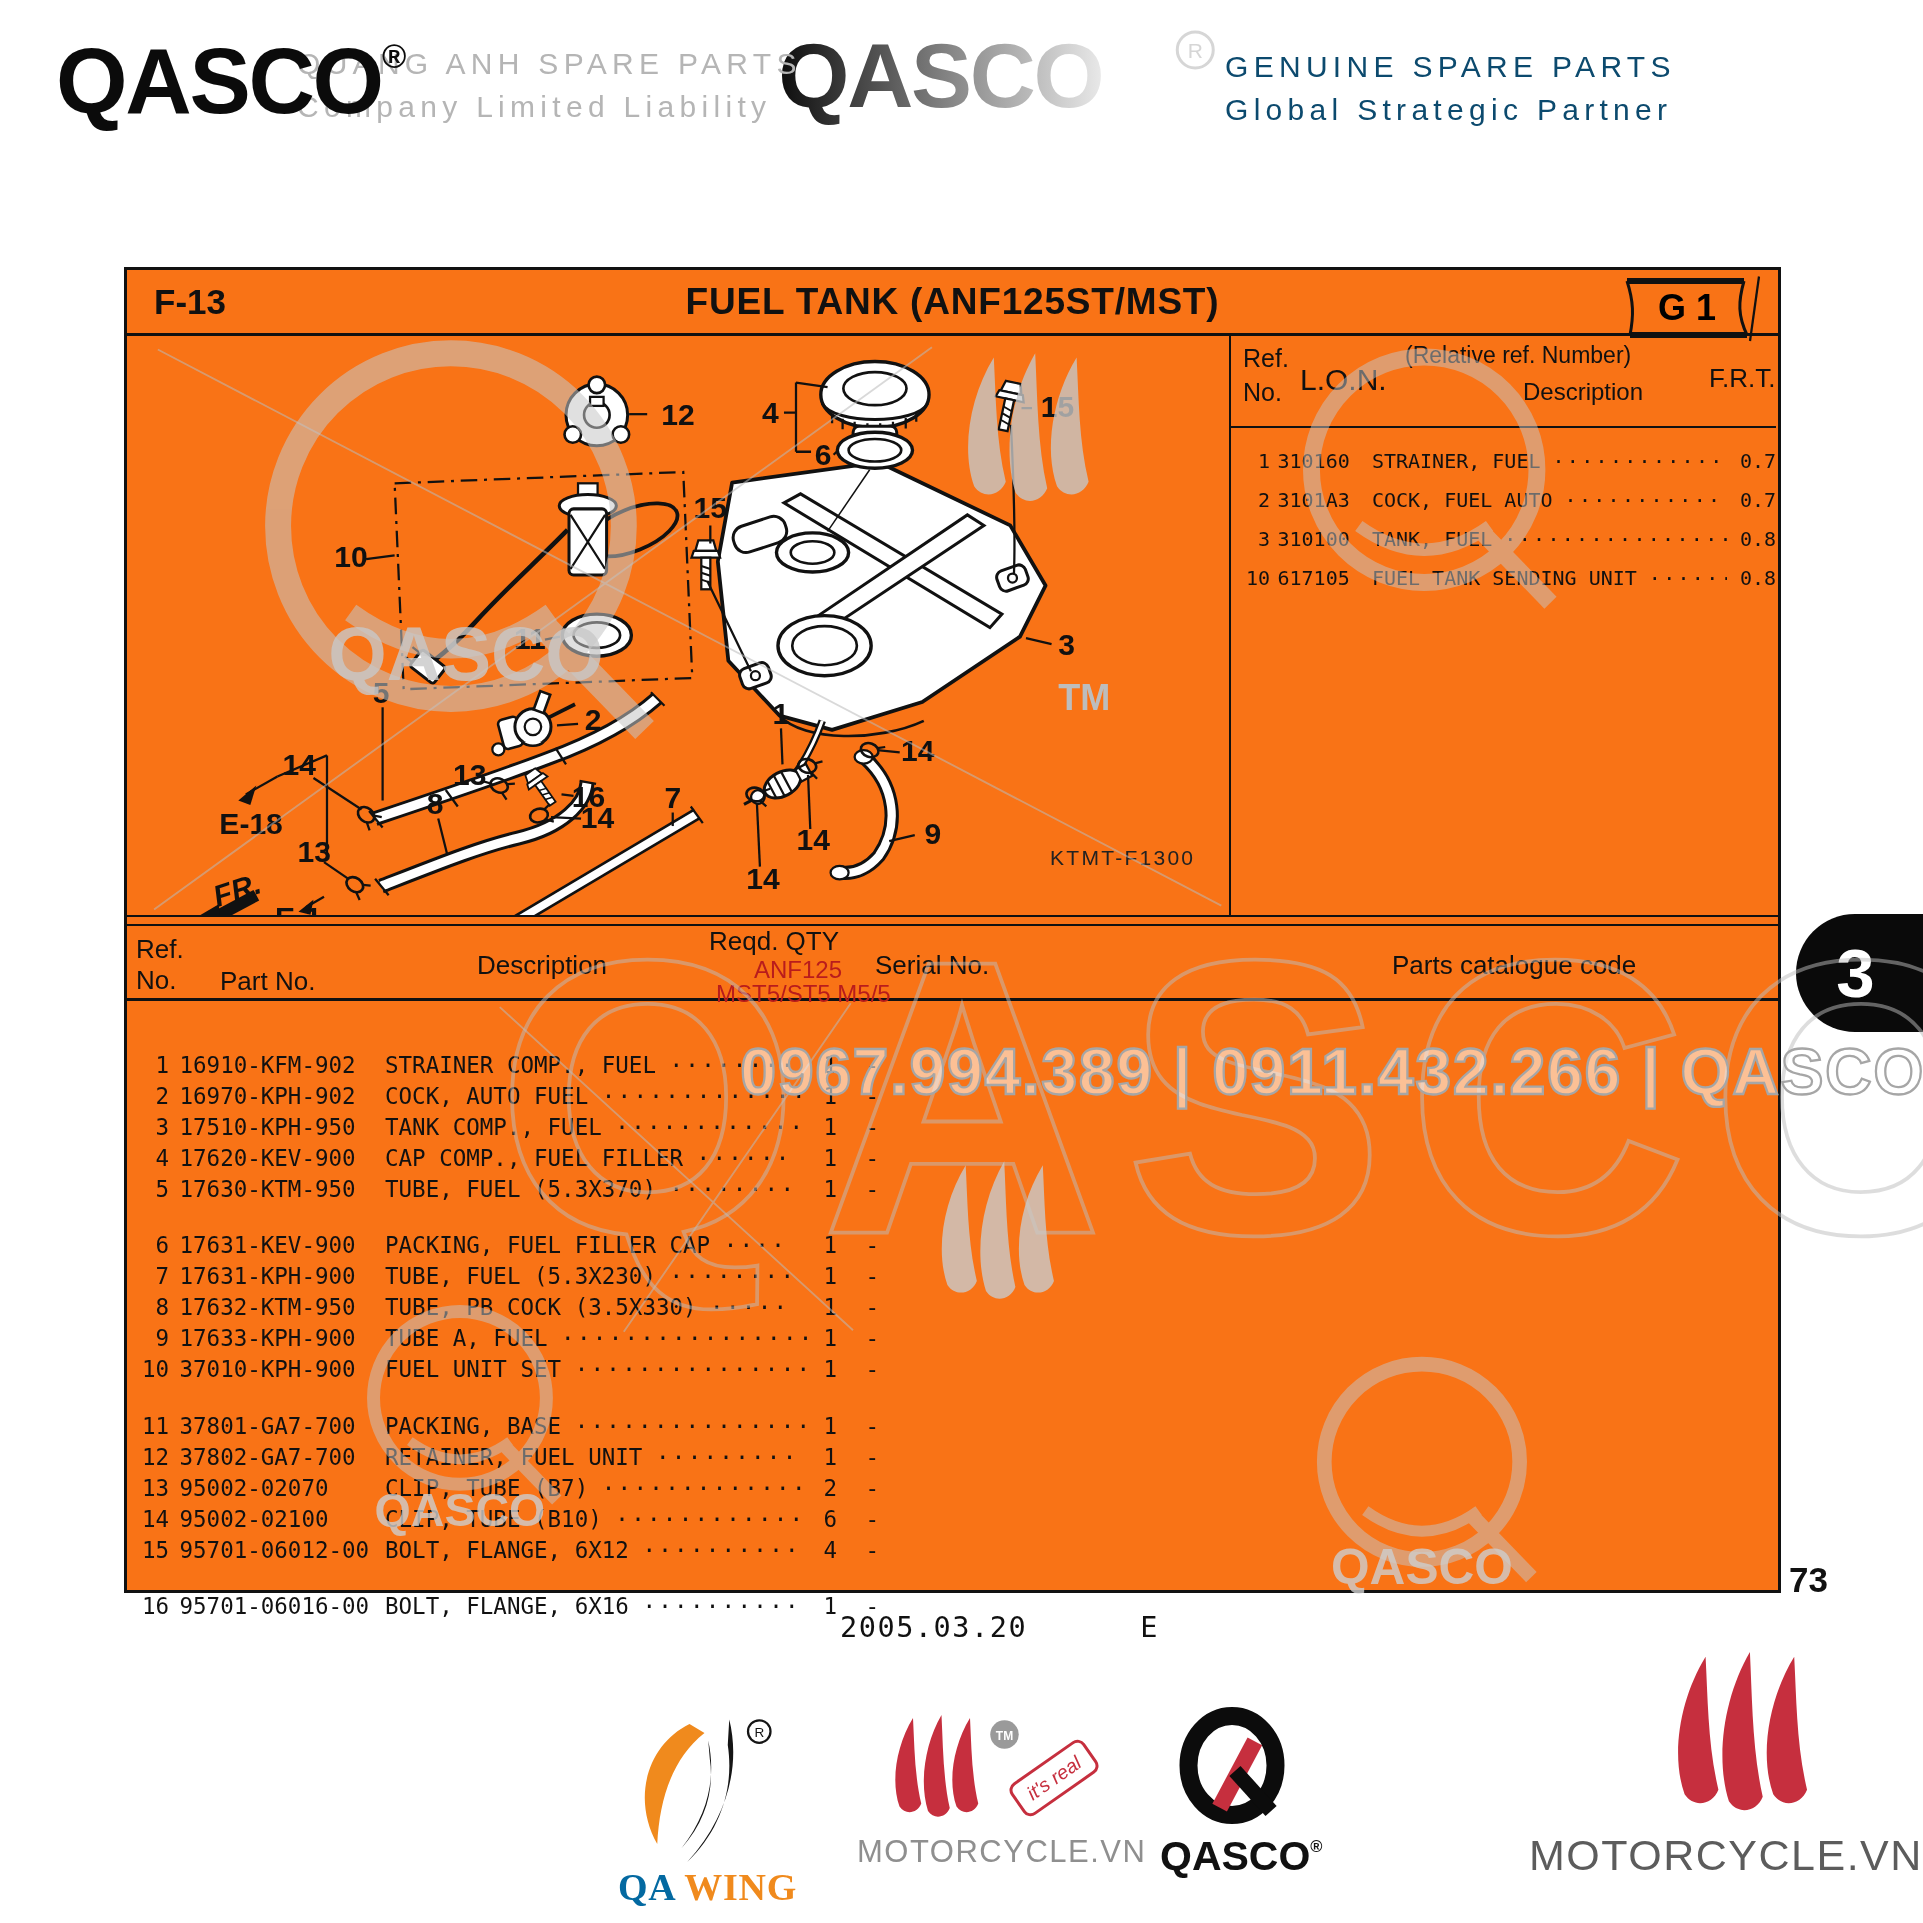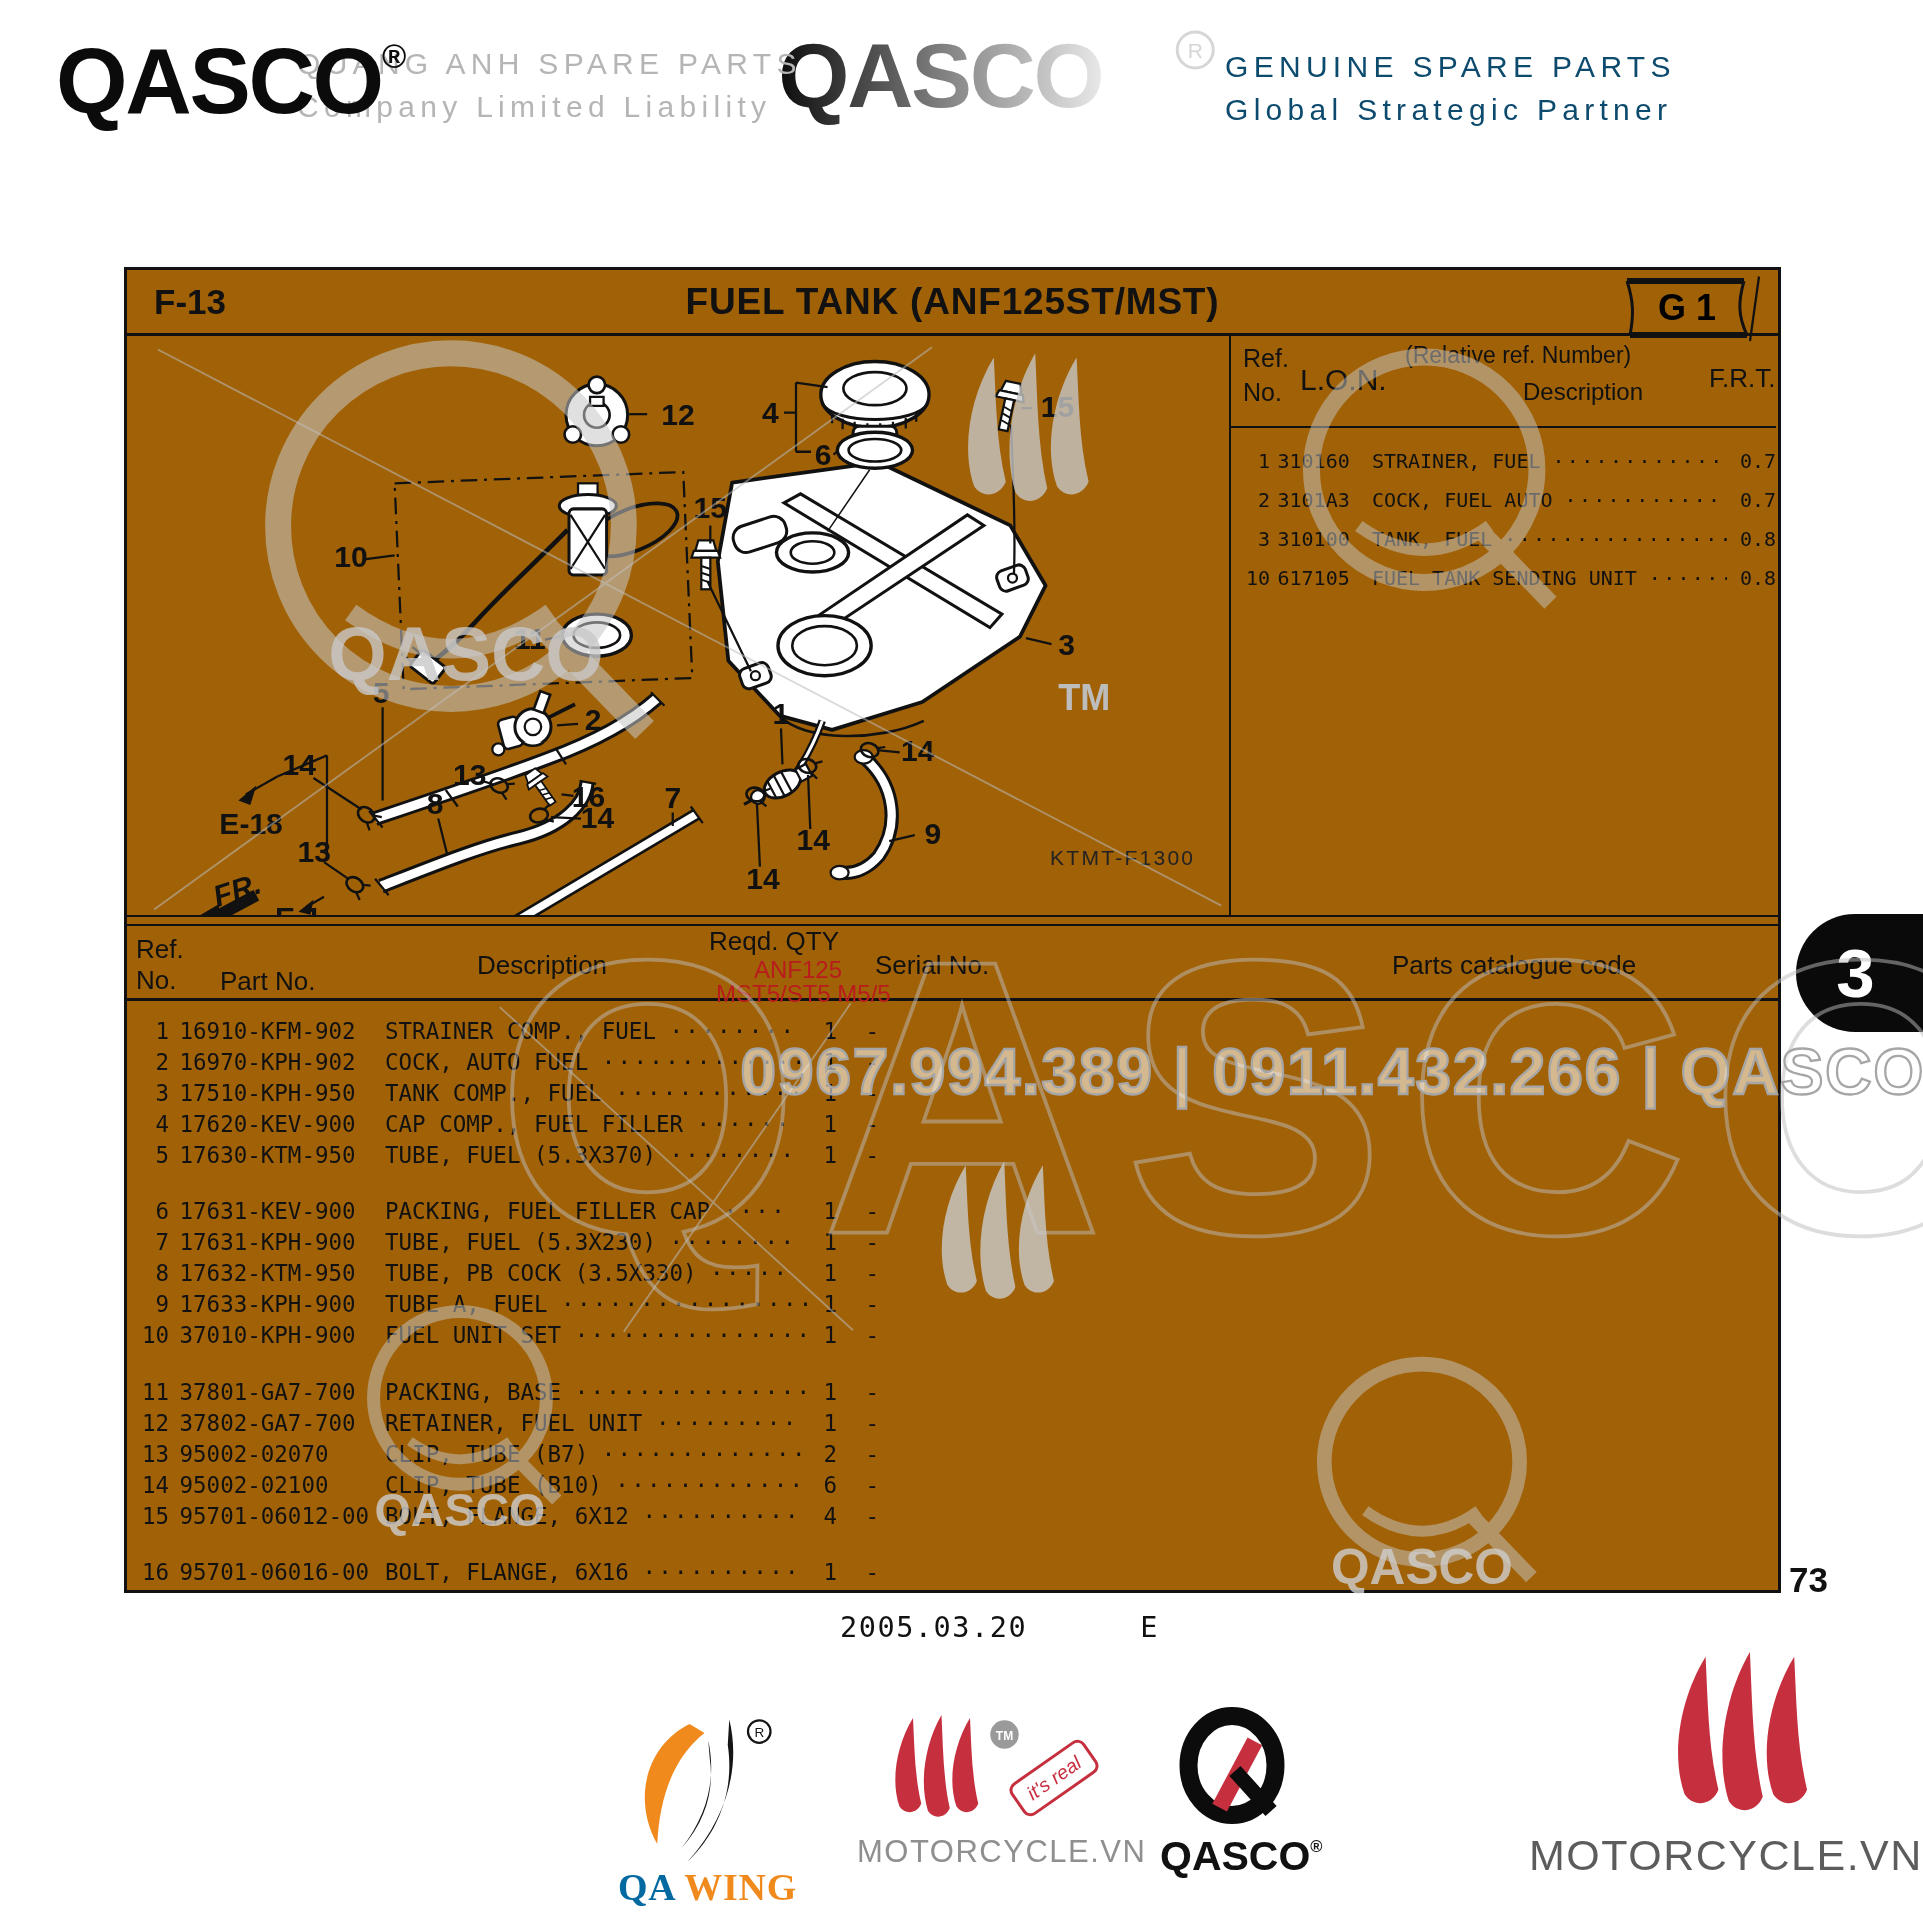--- a/index.html
+++ b/index.html
@@ -9,21 +9,21 @@
 
   
   .logo-left{left:56px;top:28.6px;font-size:92px;font-weight:bold;letter-spacing:-2.3px;color:#0b0b0b;z-index:3;}
   .logo-left sup{font-size:33px;vertical-align:45px;letter-spacing:0;}
   .hdr-gray{color:#b5b5b5;font-size:30px;letter-spacing:5.3px;line-height:43px;z-index:2;white-space:nowrap;}
   .hdr-gray.left{left:297px;top:42px;}
   .hdr-gray.right{left:1225px;top:45px;color:#0c4a6e;}
   .logo-right{left:778px;top:22.5px;z-index:1;}
 
   
-  .sheet{left:124px;top:267px;width:1657px;height:1326px;border:3px solid #111;box-sizing:border-box;background:#a16207;}
+  .sheet{left:124px;top:267px;width:1657px;height:1326px;border:3px solid #111;box-sizing:border-box;background:#f97316;}
   .sheet-header{position:absolute;left:0;top:0;width:1651px;height:66px;border-bottom:3px solid #111;box-sizing:border-box;}
   .sec-code{position:absolute;left:27px;top:12px;font-size:35px;font-weight:bold;}
   .sheet-title{position:absolute;left:0;top:10.5px;width:100%;text-align:center;font-size:37px;font-weight:bold;letter-spacing:0.8px;}
   .gbadge{position:absolute;right:10.5px;top:1.5px;}
 
   .diagram{position:absolute;left:0;top:66px;width:1102px;height:581px;}
   .reftable{position:absolute;left:1102px;top:66px;width:547px;height:581px;border-left:2.3px solid #111;box-sizing:border-box;}
   .rt-head{position:absolute;font-weight:normal;}
   .rt-rule{position:absolute;left:0;top:90px;width:100%;height:2.3px;background:#111;}
   .rt-rows{position:absolute;left:0;top:102px;width:100%;font-family:"DejaVu Sans Mono",monospace;font-size:20px;}
@@ -35,21 +35,21 @@
 
   .band-rule1{left:124px;top:915px;width:1657px;height:2.3px;background:#111;}
   .band{left:124px;top:924px;width:1657px;height:77px;border-top:2.3px solid #111;border-bottom:3px solid #111;box-sizing:border-box;}
   .band .h{position:absolute;font-size:26px;}
   .band .sub{font-size:24px;color:#b91c1c;}
 
   .rows{left:127px;top:1007px;width:1651px;height:585px;font-family:"DejaVu Sans Mono",monospace;font-size:22.5px;padding-top:10.5px;box-sizing:border-box;}
   .prow{display:flex;height:31px;align-items:baseline;}
   .prow.gap{margin-top:25.6px;}
   .c-ref{width:42px;text-align:right;}
-  .c-part{margin-left:10.5px;width:201px;}
+  .c-part{margin-left:10.5px;width:201px;margin-top:34px;}
   .c-desc{margin-left:4.5px;width:425px;white-space:nowrap;overflow:hidden;}
   .c-dots{letter-spacing:2.3px;}
   .c-qty{width:27px;text-align:right;}
   .c-ser{margin-left:28.6px;}
 
   .date-line{left:840px;top:1610px;font-family:"DejaVu Sans Mono",monospace;font-size:28.6px;letter-spacing:1.5px;}
   .date-line .rev{margin-left:113px;}
   .page-no{left:1789px;top:1560px;font-size:35px;font-weight:bold;}
 
   .side-tab{left:1796px;top:914px;width:128px;height:118px;background:#0a0a0a;border-radius:60px 0 0 60px;

